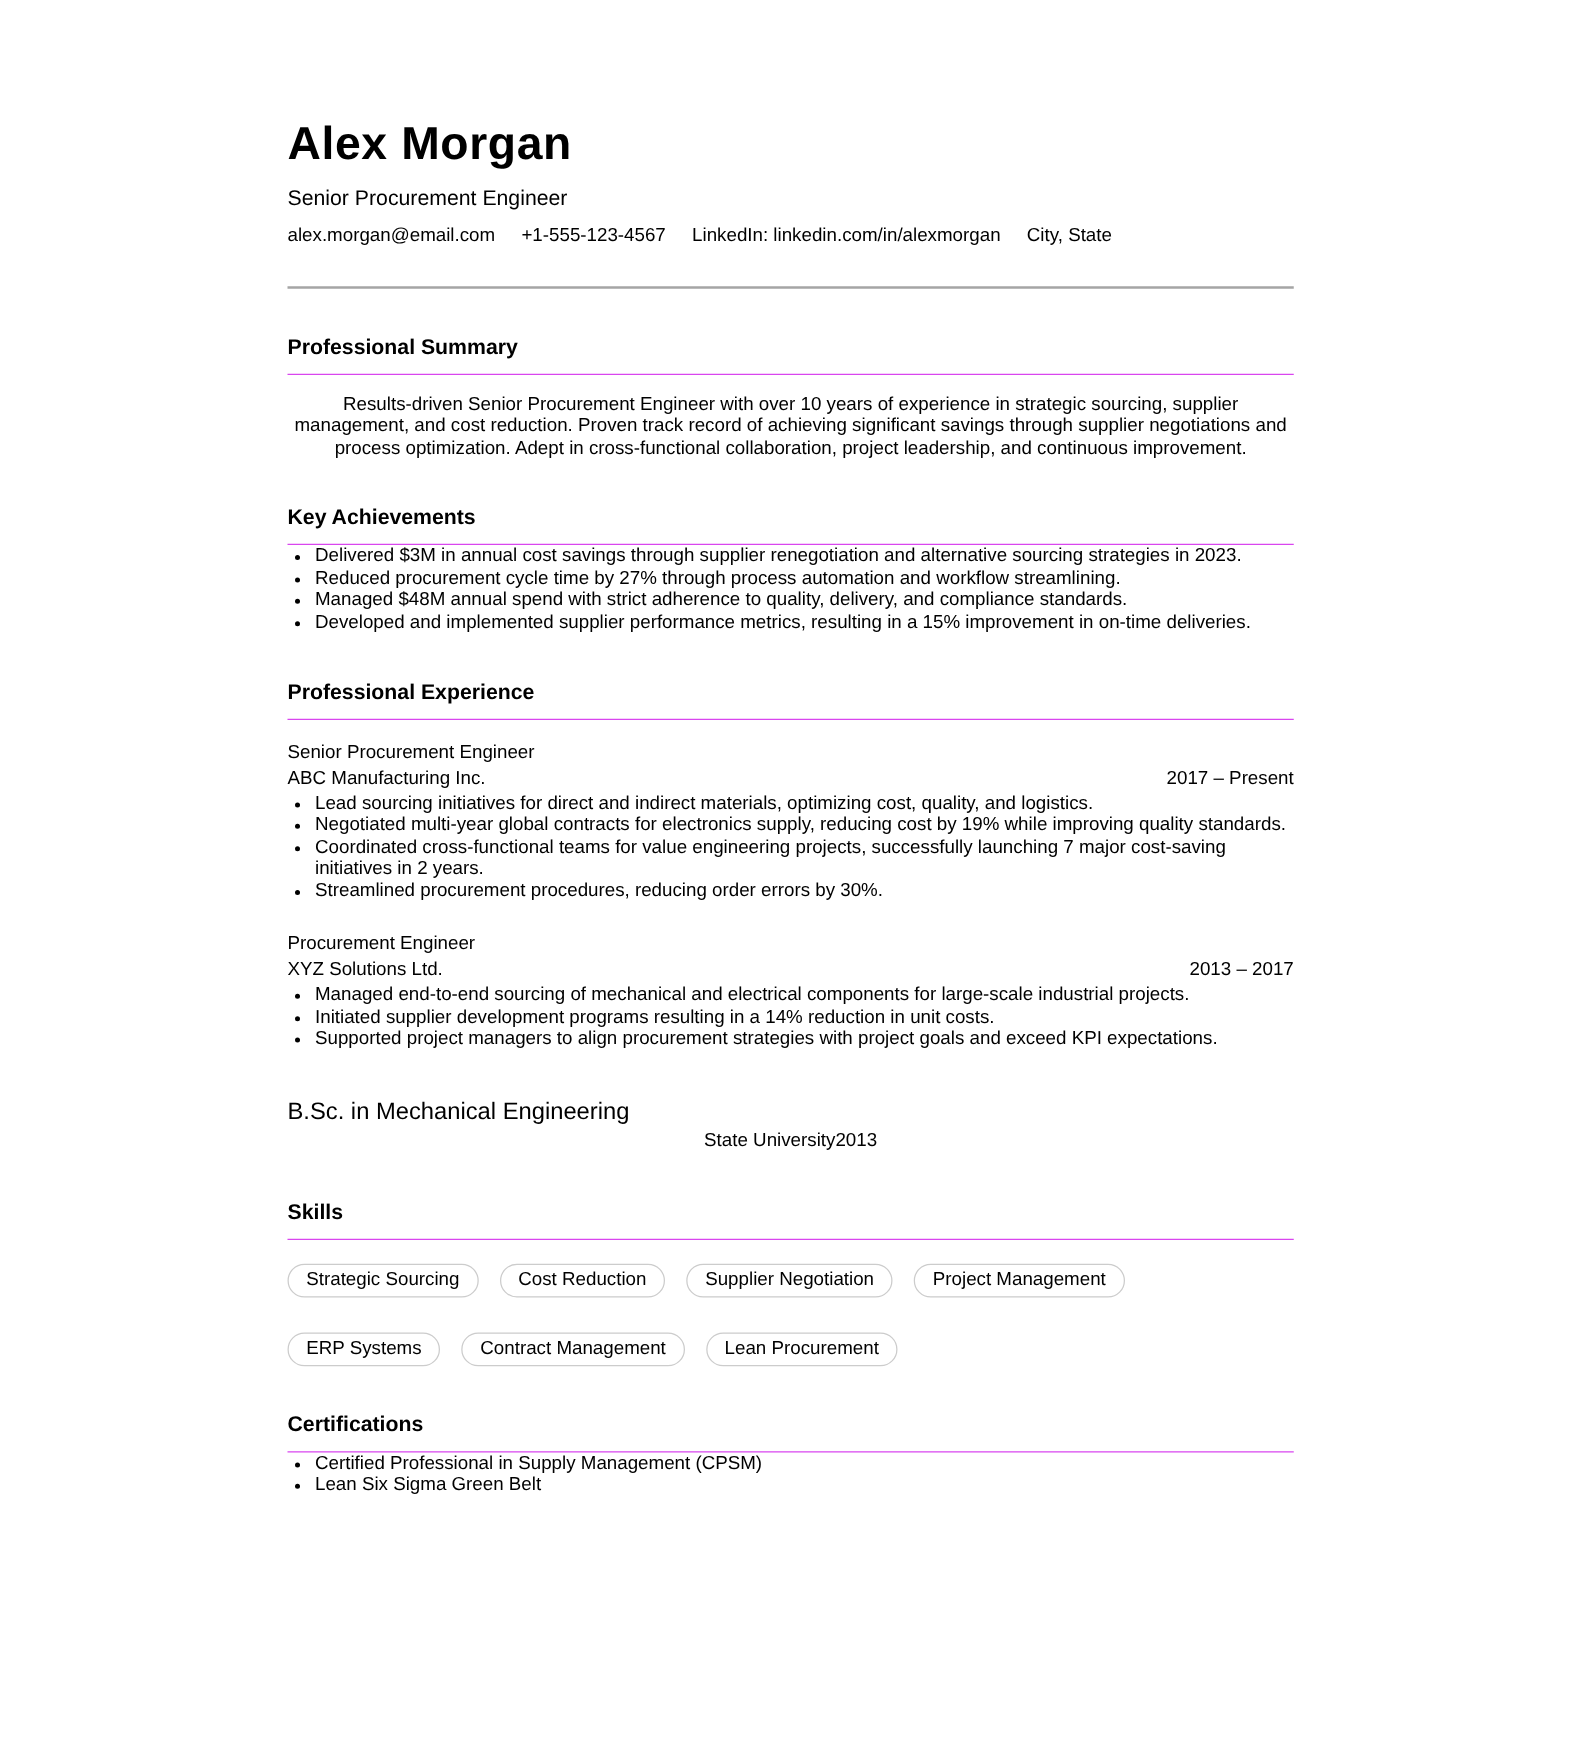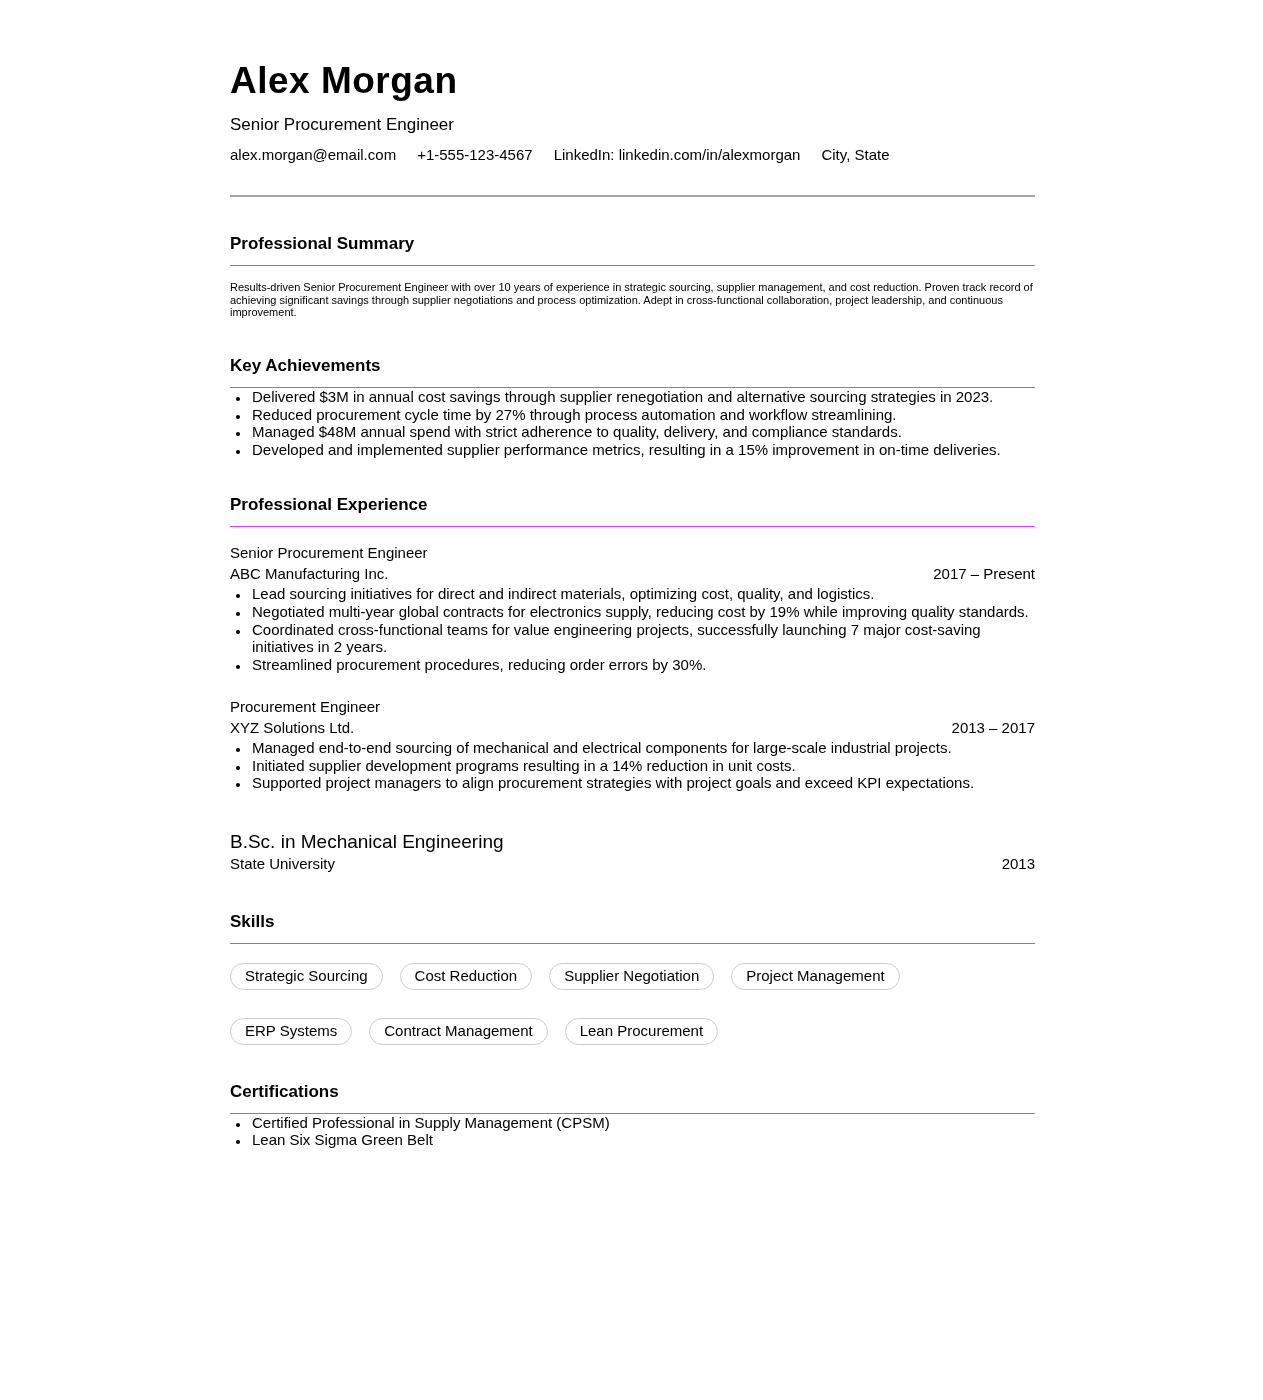--- a/index.html
+++ b/index.html
@@ -12,21 +12,21 @@
   .page {
     width: 1263px;
     height: 1400px;
     background: #ffffff;
     position: relative;
     overflow: hidden;
   }
   .content {
     width: 805px;
     margin-left: 230px;
-    padding-top: 61px;
+    padding-top: 95px;
   }
   
   .name {
     font-size: 37px;
     font-weight: bold;
     letter-spacing: 0.5px;
     line-height: 1.1;
   }
   .job-title-header {
     font-size: 17px;
@@ -47,22 +47,23 @@
   
   .section { margin-top: 37px; }
   .section-heading {
     font-size: 17px;
     font-weight: bold;
     padding-bottom: 11px;
     border-bottom: 1px solid #d946ef;
   }
   .section-body { margin-top: 15px; }
   .body-text {
-    font-size: 11px;
+    font-size: 15px;
     line-height: 1.17;
+    text-align: center;
   }
   ul.bullets {
     margin: 0;
     padding-left: 20px;
     font-size: 15px;
     line-height: 1.17;
   }
   ul.bullets li { padding-left: 2px; }
   ul.bullets li::marker { font-size: 12px; }
   
@@ -77,21 +78,21 @@
     justify-content: space-between;
     align-items: baseline;
     font-size: 15px;
     line-height: 1.4;
   }
   .job .bullets { margin-top: 1px; }
   
   .edu-degree { font-size: 19px; line-height: 1.35; }
   .edu-row {
     display: flex;
-    justify-content: space-between;
+    justify-content: center;
     align-items: baseline;
     font-size: 15px;
     line-height: 1.35;
   }
   
   .pill-wrap {
     display: flex;
     flex-wrap: wrap;
     gap: 28px 17px;
     margin-top: 19px;

